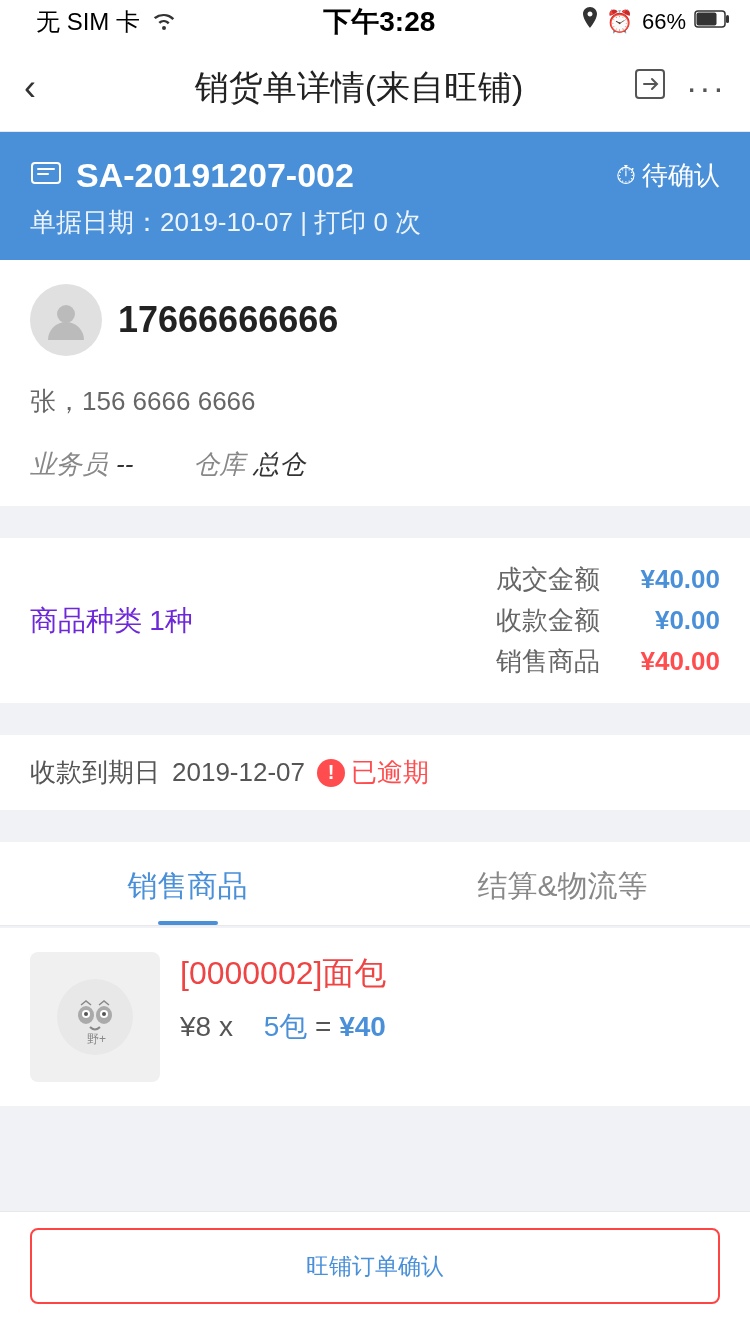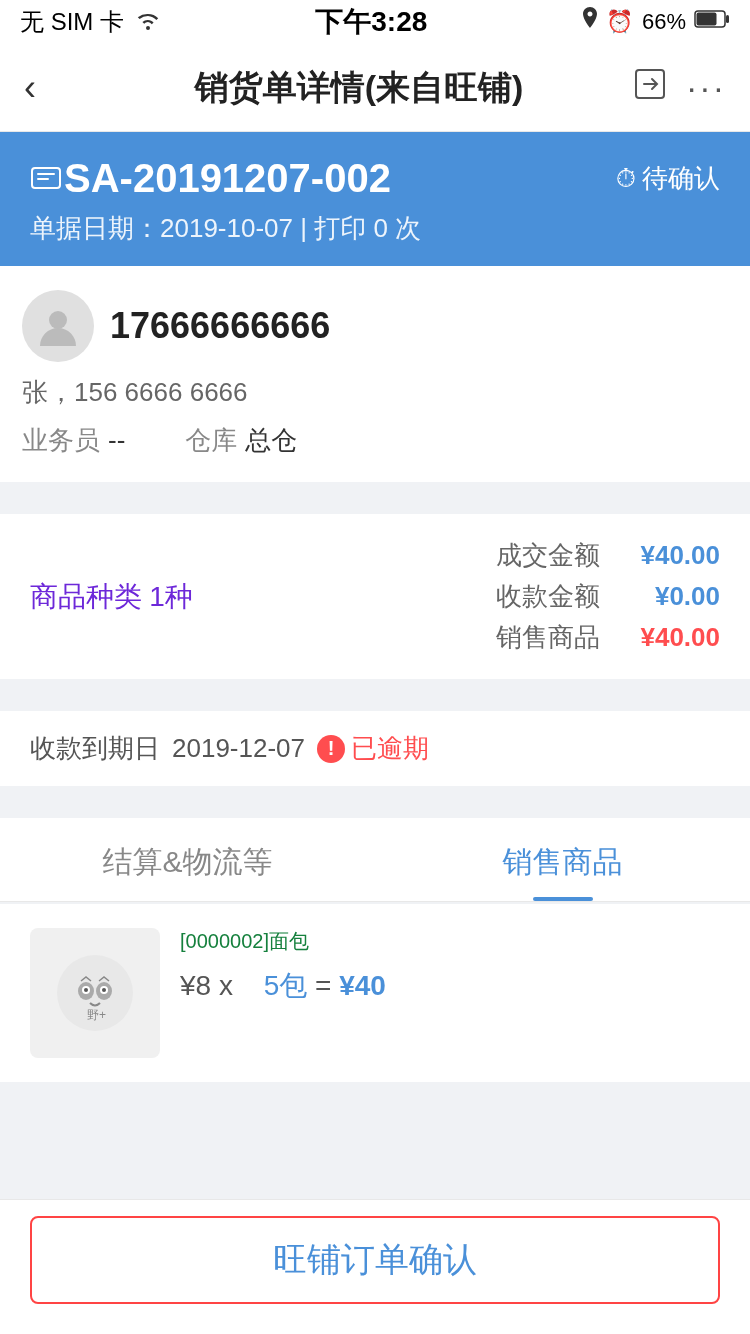--- a/index.html
+++ b/index.html
@@ -18,21 +18,21 @@
       width: 100%;
       height: 44px;
       background: #fff;
       display: flex;
       align-items: center;
       justify-content: space-between;
       padding: 0 20px;
       font-size: 26px;
       font-weight: 500;
     }
-    .status-left { display: flex; align-items: center; gap: 10px; font-size: 24px; }
+    .status-left { display: flex; align-items: center; gap: 10px; font-size: 24px; margin-left: 16px; }
     .status-time { font-size: 28px; font-weight: 600; }
     .status-right { display: flex; align-items: center; gap: 8px; font-size: 22px; }
 
     
     .nav-bar {
       width: 100%;
       height: 88px;
       background: #fff;
       display: flex;
       align-items: center;
@@ -41,21 +41,21 @@
       border-bottom: 1px solid #e8e8e8;
     }
     .nav-back {
       font-size: 36px;
       color: #333;
       cursor: pointer;
       width: 60px;
     }
     .nav-title {
       font-size: 34px;
-      font-weight: 700;
+      font-weight: 400;
       color: #222;
     }
     .nav-right {
       display: flex; align-items: center; gap: 20px;
     }
     .nav-icon {
       font-size: 30px;
       color: #555;
       cursor: pointer;
     }
@@ -67,46 +67,46 @@
       margin-bottom: 0;
     }
     .header-top {
       display: flex;
       justify-content: space-between;
       align-items: center;
       margin-bottom: 10px;
     }
     .order-id {
       color: #fff;
-      font-size: 40px;
+      font-size: 34px;
       font-weight: 700;
       display: flex;
       align-items: center;
-      gap: 2px;
+      gap: 14px;
     }
     .status-badge {
       color: #fff;
       font-size: 26px;
       display: flex;
       align-items: center;
       gap: 6px;
     }
     .order-date {
       color: rgba(255,255,255,0.9);
       font-size: 26px;
     }
 
     
     .info-section {
       background: #fff;
-      padding: 24px 22px;
+      padding: 24px 30px;
       margin-bottom: 16px;
       display: flex;
       flex-direction: column;
-      gap: 13px;
+      gap: 28px;
     }
     .customer-row {
       display: flex;
       align-items: center;
       gap: 16px;
     }
     .avatar {
       width: 72px;
       height: 72px;
       border-radius: 50%;
@@ -125,20 +125,21 @@
     }
     .customer-sub {
       font-size: 26px;
       color: #666;
     }
     .info-row {
       display: flex;
       gap: 60px;
       font-size: 26px;
       color: #666;
+      font-style: italic;
     }
     .info-item {
       display: flex;
       align-items: center;
       gap: 8px;
     }
     .info-label { color: #888; }
     .info-value { color: #333; }
 
     
@@ -267,22 +268,22 @@
       width: 80px;
       height: 80px;
     }
     .product-info {
       flex: 1;
       display: flex;
       flex-direction: column;
       gap: 12px;
     }
     .product-name {
-      font-size: 20px;
-      color: #15803d;
+      font-size: 32px;
+      color: #ef4444;
       font-weight: 500;
     }
     .product-price {
       font-size: 28px;
       color: #555;
     }
     .product-price .highlight { color: #4a90d9; margin-left: 23px; }
     .product-price .total { color: #4a90d9; font-weight: 600; }
 
     
@@ -296,26 +297,26 @@
       position: fixed;
       bottom: 0;
       left: 0;
       width: 750px;
       background: #fff;
       padding: 16px 30px 30px;
       border-top: 1px solid #e8e8e8;
     }
     .confirm-button {
       width: 100%;
-      height: 88px;
+      height: 76px;
       border: 2px solid #ff4444;
       border-radius: 8px;
       background: #fff;
       color: #4a90d9;
-      font-size: 34px;
+      font-size: 23px;
       font-weight: 500;
       cursor: pointer;
       display: flex;
       align-items: center;
       justify-content: center;
     }
 
     .divider {
       height: 16px;
       background: #f0f2f5;
@@ -441,25 +442,25 @@
   <span>2019-12-07</span>
   <span class="overdue-badge">
     <span class="overdue-icon">!</span>
     <span>已逾期</span>
   </span>
 </div>
 
 <div class="divider"></div>
 
 <div class="tabs-section">
+  <div class="tab-item active">
+    <span>销售商品</span>
+  </div>
   <div class="tab-item">
     <span>结算&amp;物流等</span>
-  </div>
-  <div class="tab-item active">
-    <span>销售商品</span>
   </div>
 </div>
 
 <div class="product-section">
   <div class="product-thumb">
 
     <svg viewBox="0 0 80 80" fill="none" xmlns="http://www.w3.org/2000/svg">
       <circle cx="40" cy="40" r="38" fill="#e8e8e8"></circle>
       <ellipse cx="31" cy="38" rx="8" ry="9" fill="#aaa"></ellipse>
       <ellipse cx="49" cy="38" rx="8" ry="9" fill="#aaa"></ellipse>

